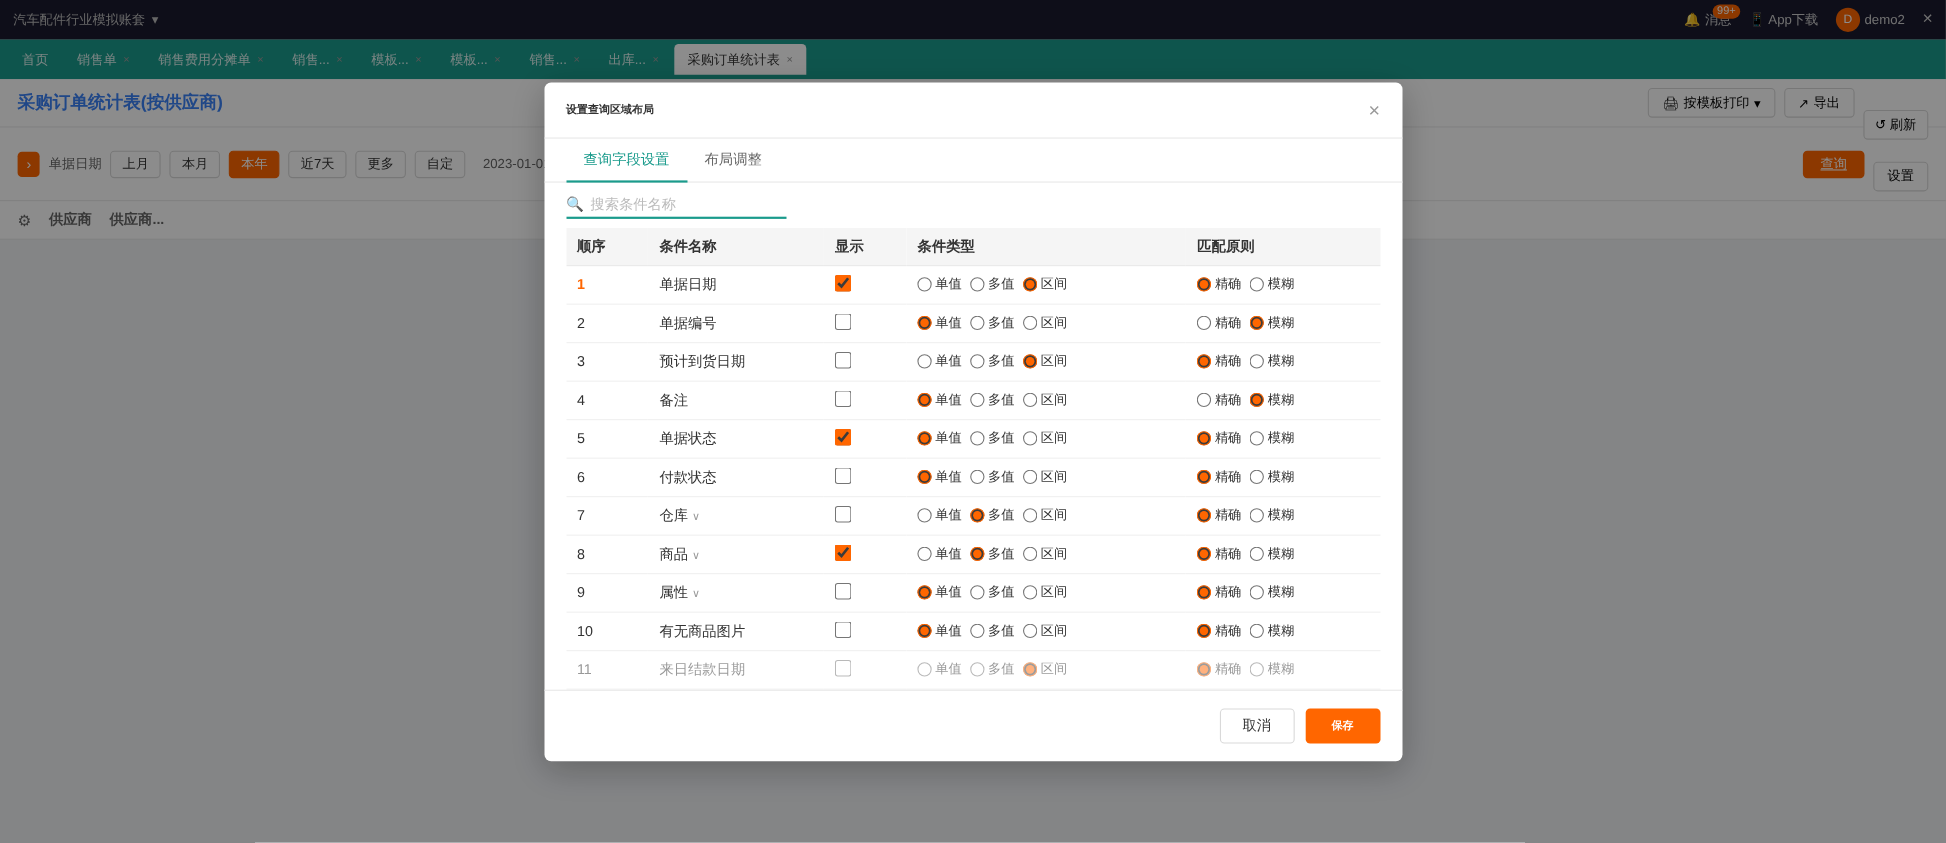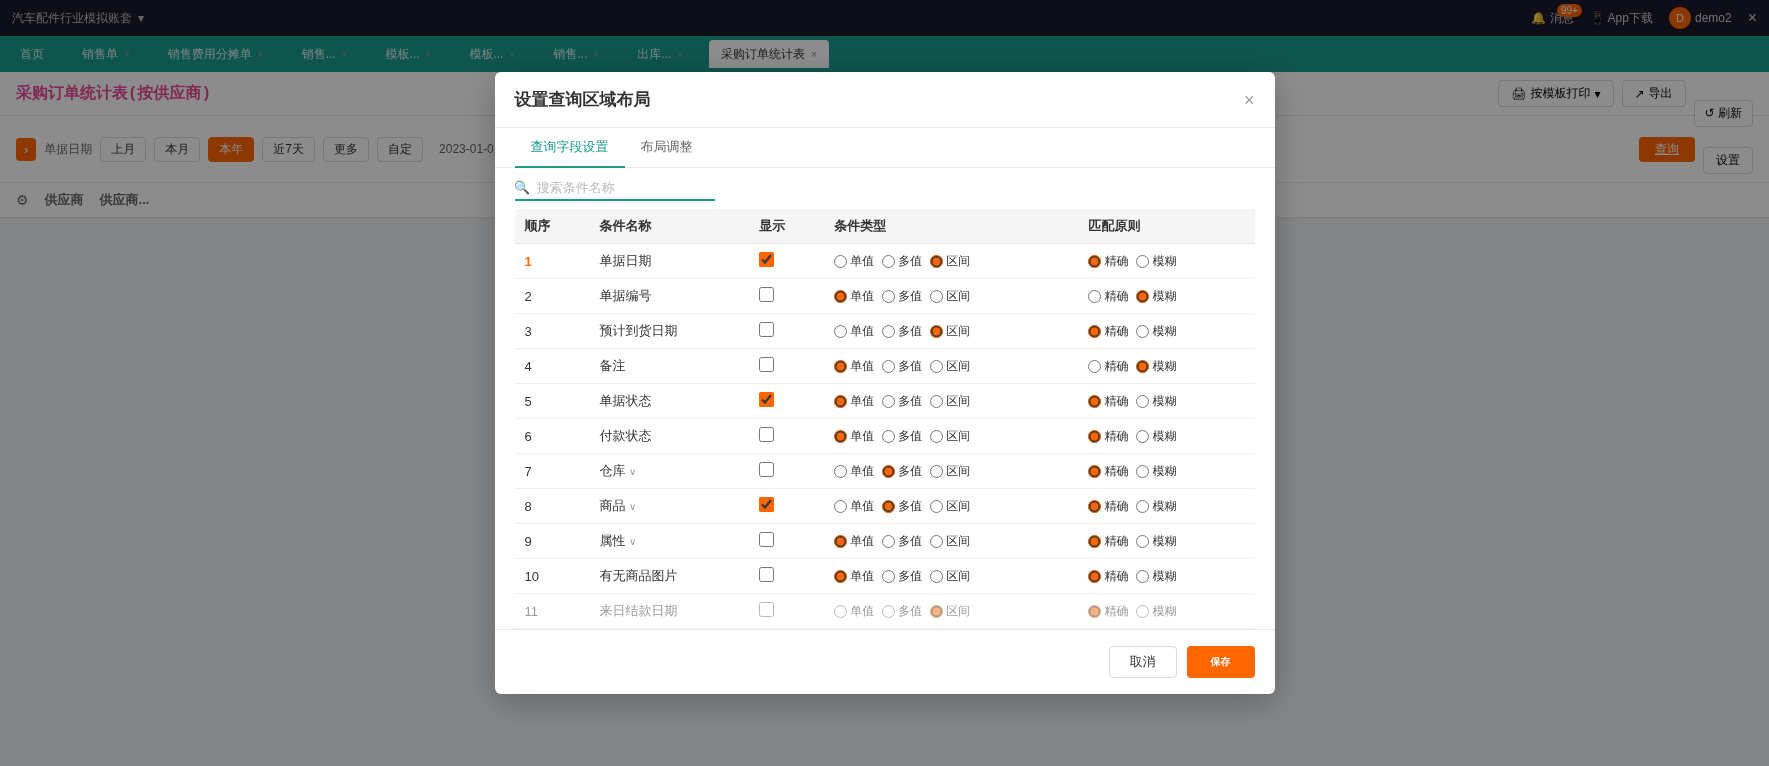--- a/index.html
+++ b/index.html
@@ -20,21 +20,21 @@
     .topbar-right .notif { position: relative; }
     .badge { background: #f60; color: #fff; border-radius: 8px; font-size: 10px; padding: 1px 4px; position: absolute; top: -6px; right: -8px; }
 
     
     .tabbar {
       height: 36px;
       background: #1a9b8c;
       display: flex;
       align-items: center;
       padding: 0 8px;
-      gap: 14px;
+      gap: 2px;
     }
     .tabbar-tab {
       height: 28px;
       padding: 0 12px;
       border-radius: 4px 4px 0 0;
       display: flex;
       align-items: center;
       gap: 6px;
       font-size: 12px;
       color: rgba(255,255,255,0.85);
@@ -47,21 +47,21 @@
     
     .content-header {
       height: 44px;
       background: #fff;
       display: flex;
       align-items: center;
       padding: 0 16px;
       border-bottom: 1px solid #e8e8e8;
       justify-content: space-between;
     }
-    .page-title { font-size: 16px; font-weight: bold; color: #ec4899; font-family: Liberation Mono, monospace; }
+    .page-title { font-size: 16px; font-weight: bold; color: #3b82f6; }
     .header-actions { display: flex; align-items: center; gap: 8px; }
     .btn-outline { border: 1px solid #d9d9d9; background: #fff; padding: 4px 12px; border-radius: 4px; cursor: pointer; font-size: 12px; display: flex; align-items: center; gap: 4px; }
     .btn-refresh { border: 1px solid #d9d9d9; background: #fff; padding: 4px 10px; border-radius: 4px; cursor: pointer; font-size: 12px; margin-top: 40px; }
 
     
     .filter-bar {
       background: #fff;
       padding: 8px 16px;
       border-bottom: 1px solid #e8e8e8;
       display: flex;
@@ -113,21 +113,21 @@
       flex-direction: column;
       box-shadow: 0 8px 32px rgba(0,0,0,0.25);
     }
     .modal-header {
       padding: 16px 20px;
       border-bottom: 1px solid #e8e8e8;
       display: flex;
       align-items: center;
       justify-content: space-between;
     }
-    .modal-title { font-size: 17px; font-weight: bold; color: #333; }
+    .modal-title { font-size: 10px; font-weight: bold; color: #333; }
     .modal-close { background: none; border: none; cursor: pointer; font-size: 18px; color: #999; line-height: 1; }
 
     
     .modal-tabs {
       padding: 0 20px;
       border-bottom: 1px solid #e8e8e8;
       display: flex;
       gap: 0;
     }
     .modal-tab {

